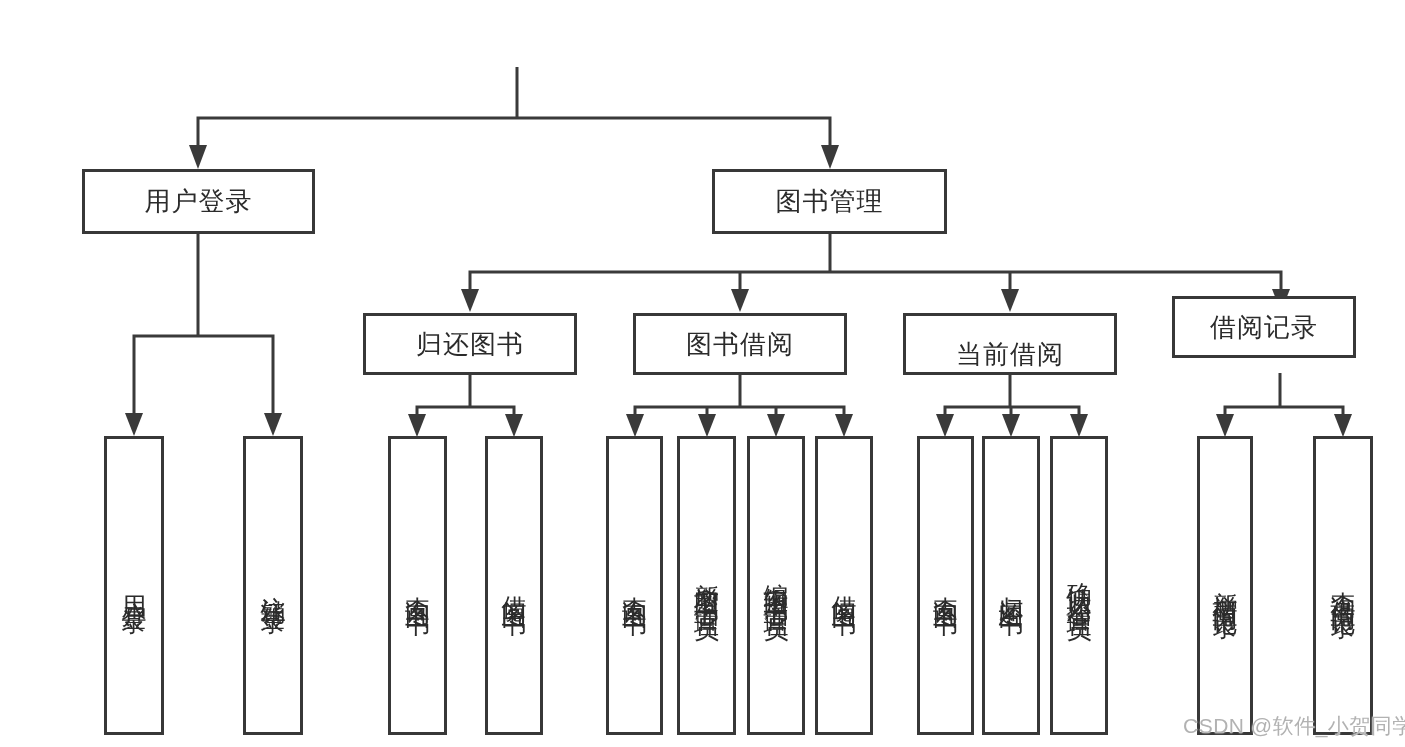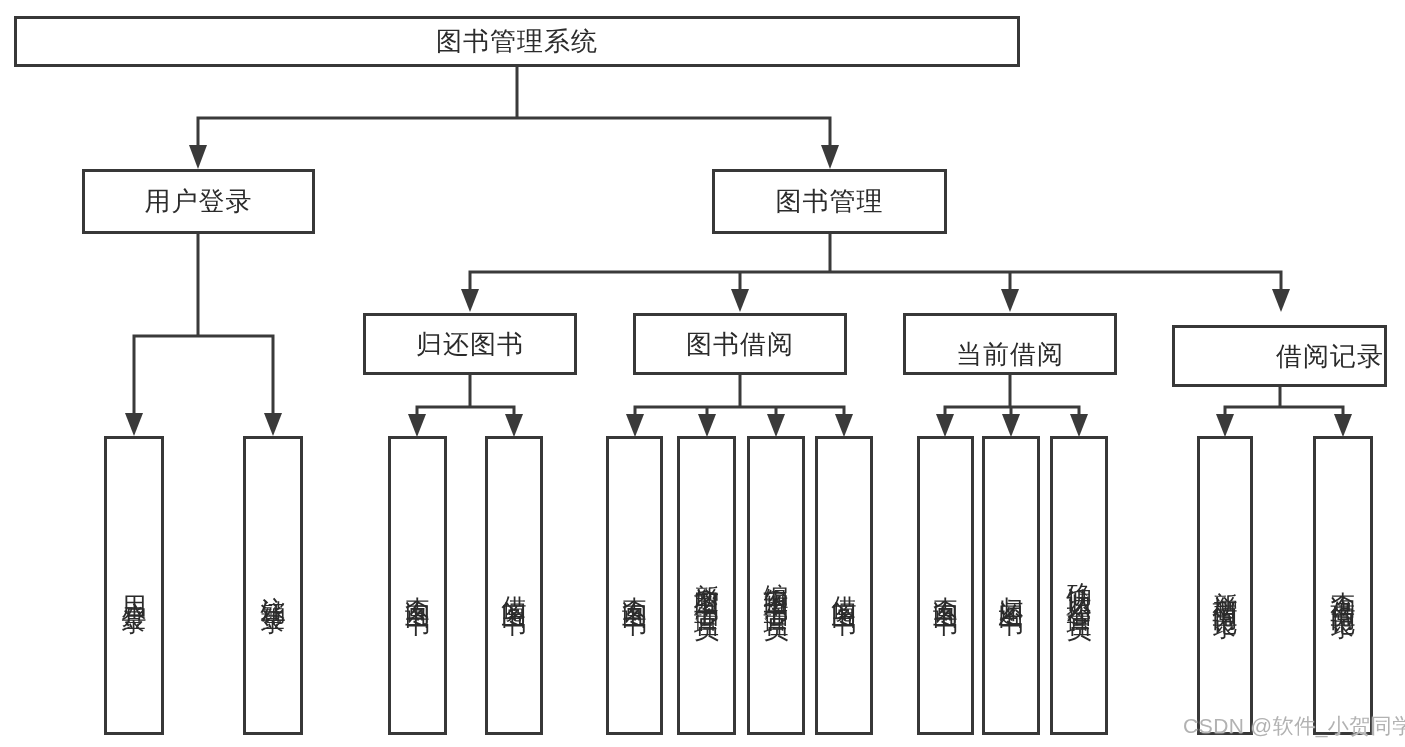--- a/index.html
+++ b/index.html
@@ -96,41 +96,38 @@
       <polygon points="767,414 785,414 776,437"></polygon>
       <polygon points="835,414 853,414 844,437"></polygon>
       <polygon points="936,414 954,414 945,437"></polygon>
       <polygon points="1002,414 1020,414 1011,437"></polygon>
       <polygon points="1070,414 1088,414 1079,437"></polygon>
       <polygon points="1216,414 1234,414 1225,437"></polygon>
       <polygon points="1334,414 1352,414 1343,437"></polygon>
     </g>
   </svg>
 
-  <div class="node hbox" style="left:14px; top:16px; width:1006px; height:51px;">
-    <span>图书管理系统</span>
-  </div>
 
   <div class="node hbox" style="left:82px; top:169px; width:233px; height:65px;">
     <span>用户登录</span>
   </div>
   <div class="node hbox" style="left:712px; top:169px; width:235px; height:65px;font-family:Liberation Serif, serif;">
     <span>图书管理</span>
   </div>
 
   <div class="node hbox" style="left:363px; top:313px; width:214px; height:62px;">
     <span>归还图书</span>
   </div>
   <div class="node hbox" style="left:633px; top:313px; width:214px; height:62px;">
     <span>图书借阅</span>
   </div>
   <div class="node hbox" style="left:903px; top:313px; width:214px; height:62px;align-items:flex-end;">
     <span>当前借阅</span>
   </div>
-  <div class="node hbox" style="left:1172px; top:325px; width:215px; height:62px;justify-content:flex-end;">
+  <div class="node hbox" style="left:1172px; top:296px; width:184px; height:62px;">
     <span>借阅记录</span>
   </div>
 
   <div class="node vbox" style="left:104px; top:436px; width:60px; height:299px;">
     <span>用户登录</span>
   </div>
   <div class="node vbox" style="left:243px; top:436px; width:60px; height:299px;">
     <span>注销登录</span>
   </div>
 

